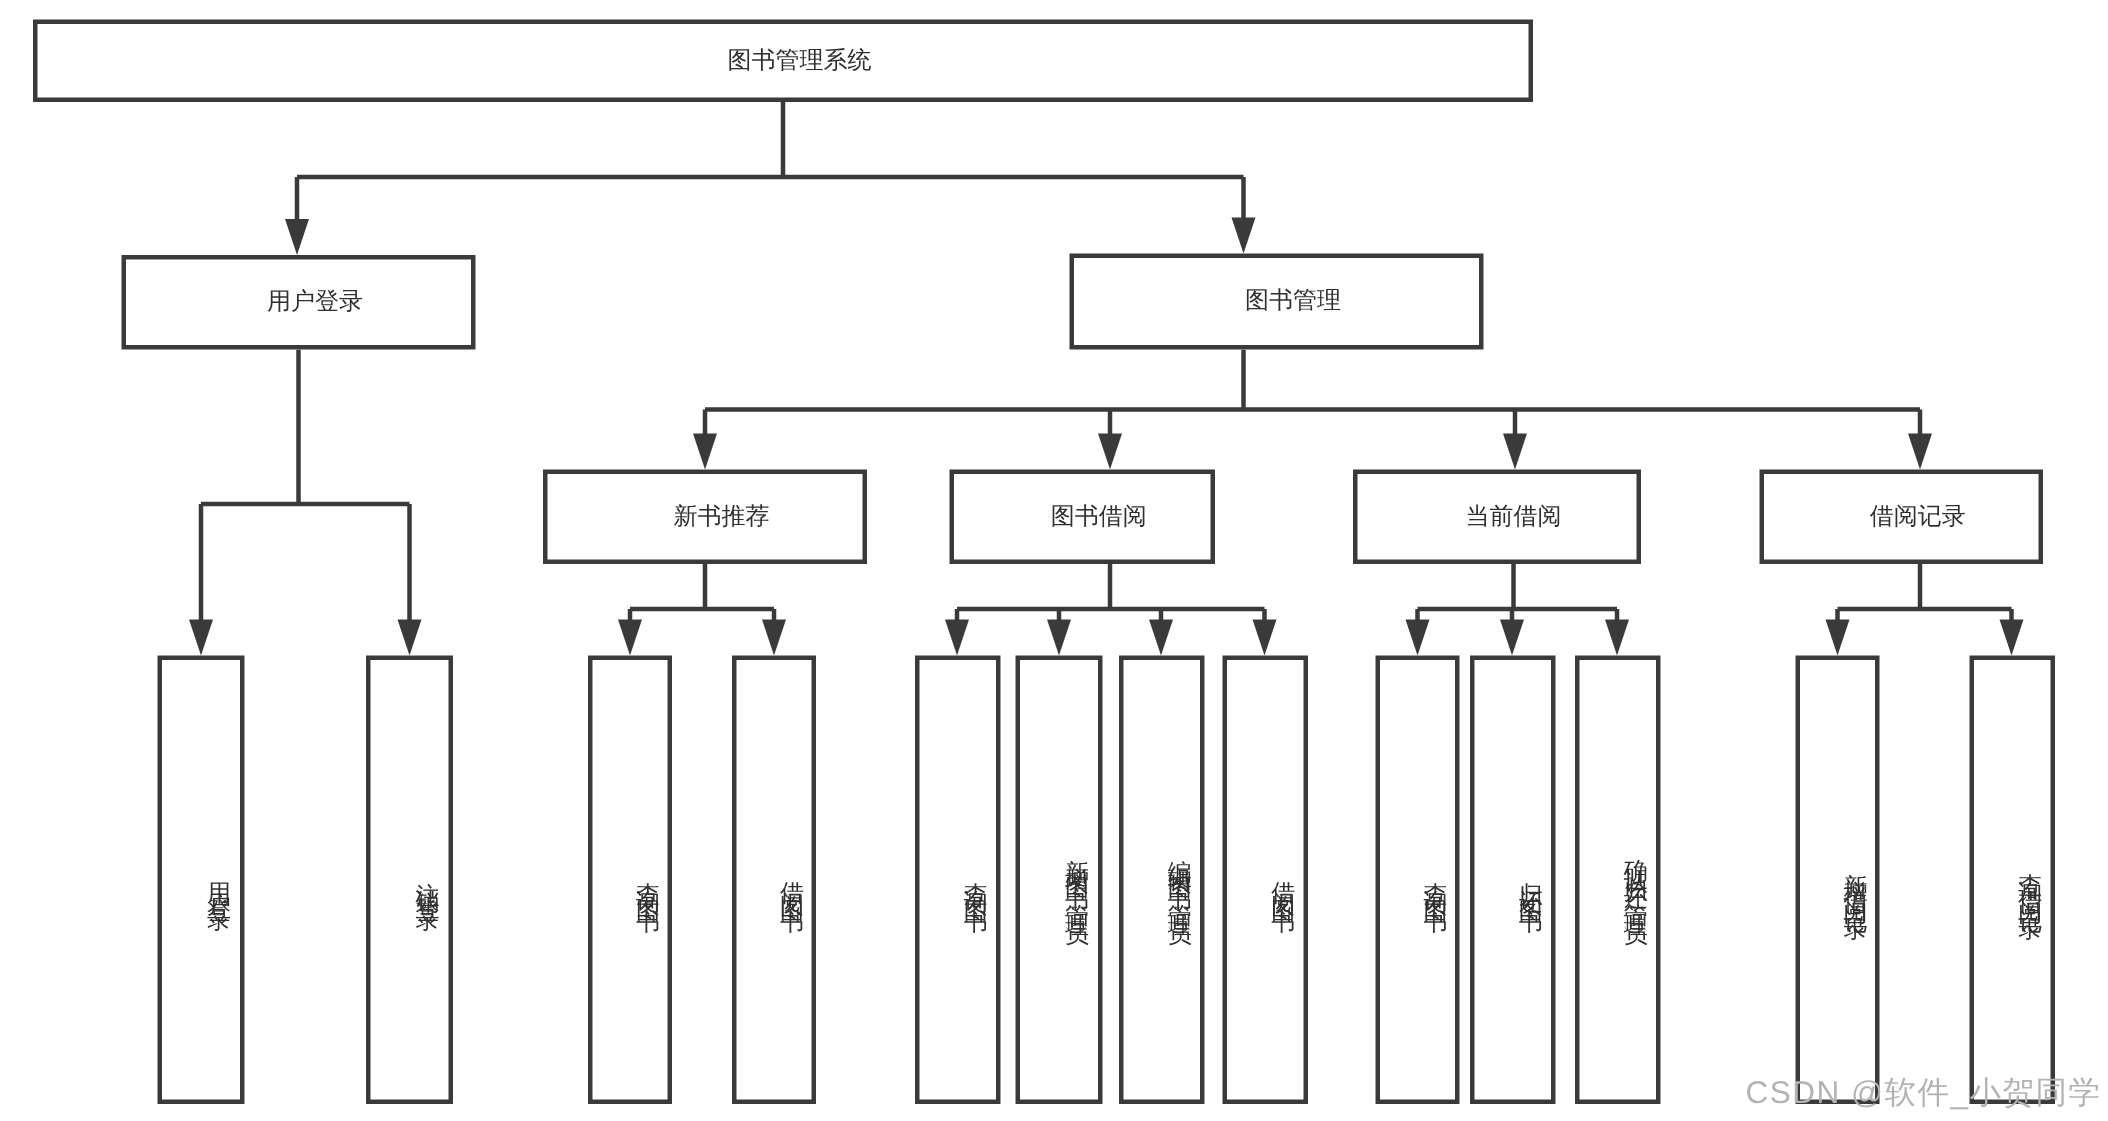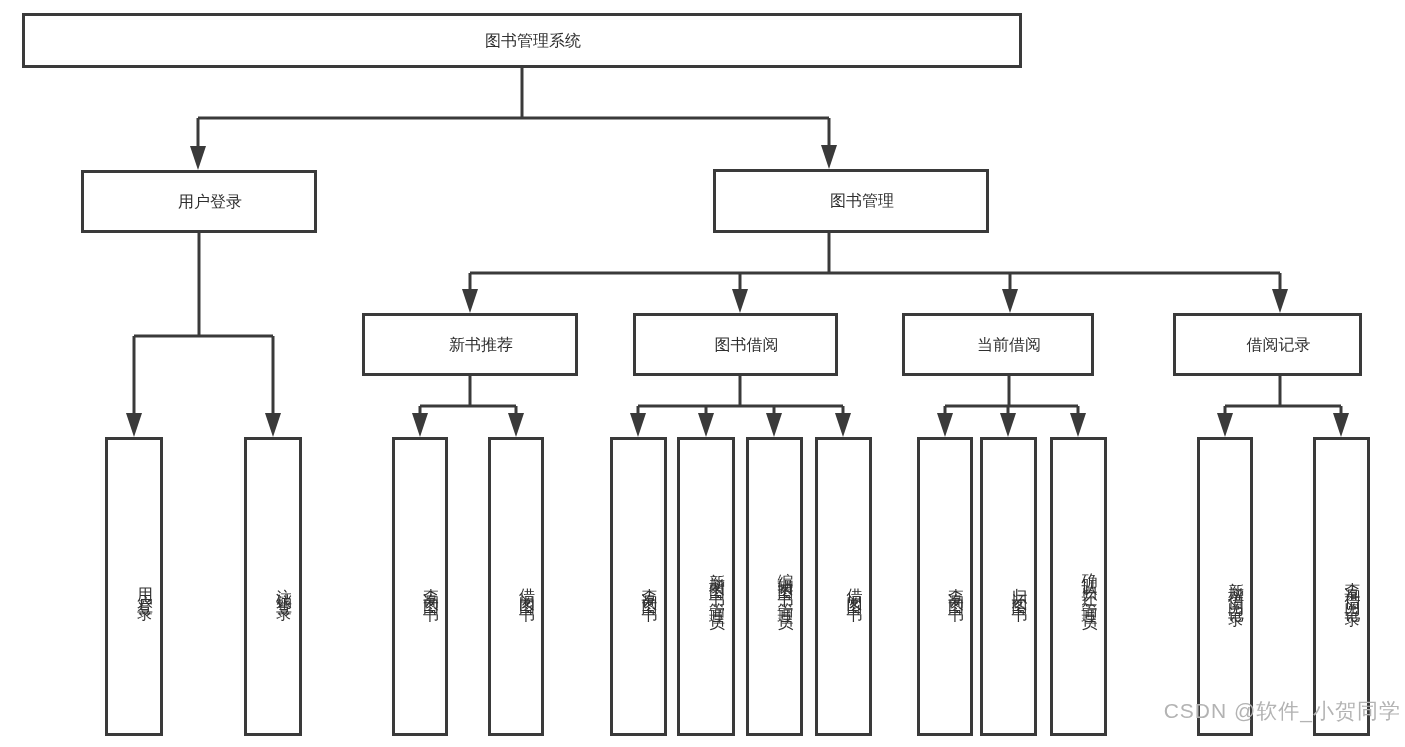--- a/index.html
+++ b/index.html
@@ -10,21 +10,21 @@
   #connectors{position:absolute;left:0;top:0;width:1405px;height:747px;z-index:1;}
   .node{
     position:absolute;box-sizing:border-box;background:#ffffff;border:3px solid #3a3a3a;
     display:flex;align-items:center;justify-content:center;
     color:#2f2f2f;font-size:16px;line-height:1;z-index:2;padding-left:22px;
   }
   .node.v{
     writing-mode:vertical-rl;text-orientation:mixed;letter-spacing:6px;
   }
   #watermark{
-    position:absolute;right:4px;bottom:22px;z-index:5;
+    position:absolute;right:4px;bottom:5px;z-index:5;
     color:#b3b3b3;font-size:21px;letter-spacing:1px;white-space:nowrap;margin-left:28px;
   }
 </style>
 </head>
 <body>
 
 <div id="stage">
 
   <svg id="connectors" viewBox="0 0 1405 747" xmlns="http://www.w3.org/2000/svg">
       <line x1="522" y1="68" x2="522" y2="118" stroke="#3a3a3a" stroke-width="3"></line>
@@ -82,21 +82,21 @@
     </svg>
 
   <div class="node" style="left:22px;top:13px;width:1000px;height:55px;">图书管理系统</div>
 
   <div class="node" style="left:81px;top:170px;width:236px;height:63px;">用户登录</div>
 
   <div class="node" style="left:713px;top:169px;width:276px;height:64px;">图书管理</div>
 
   <div class="node" style="left:362px;top:313px;width:216px;height:63px;">新书推荐</div>
 
-  <div class="node" style="left:633px;top:313px;width:205px;height:63px;">图书借阅</div>
+  <div class="node" style="left:633px;top:313px;width:177px;height:63px;">图书借阅</div>
 
   <div class="node" style="left:902px;top:313px;width:192px;height:63px;">当前借阅</div>
 
   <div class="node" style="left:1173px;top:313px;width:189px;height:63px;">借阅记录</div>
 
   <div class="node v" style="left:105px;top:437px;width:58px;height:299px;">用户登录</div>
 
   <div class="node v" style="left:244px;top:437px;width:58px;height:299px;">注销登录</div>
 
   <div class="node v" style="left:392px;top:437px;width:56px;height:299px;">查询图书</div>

